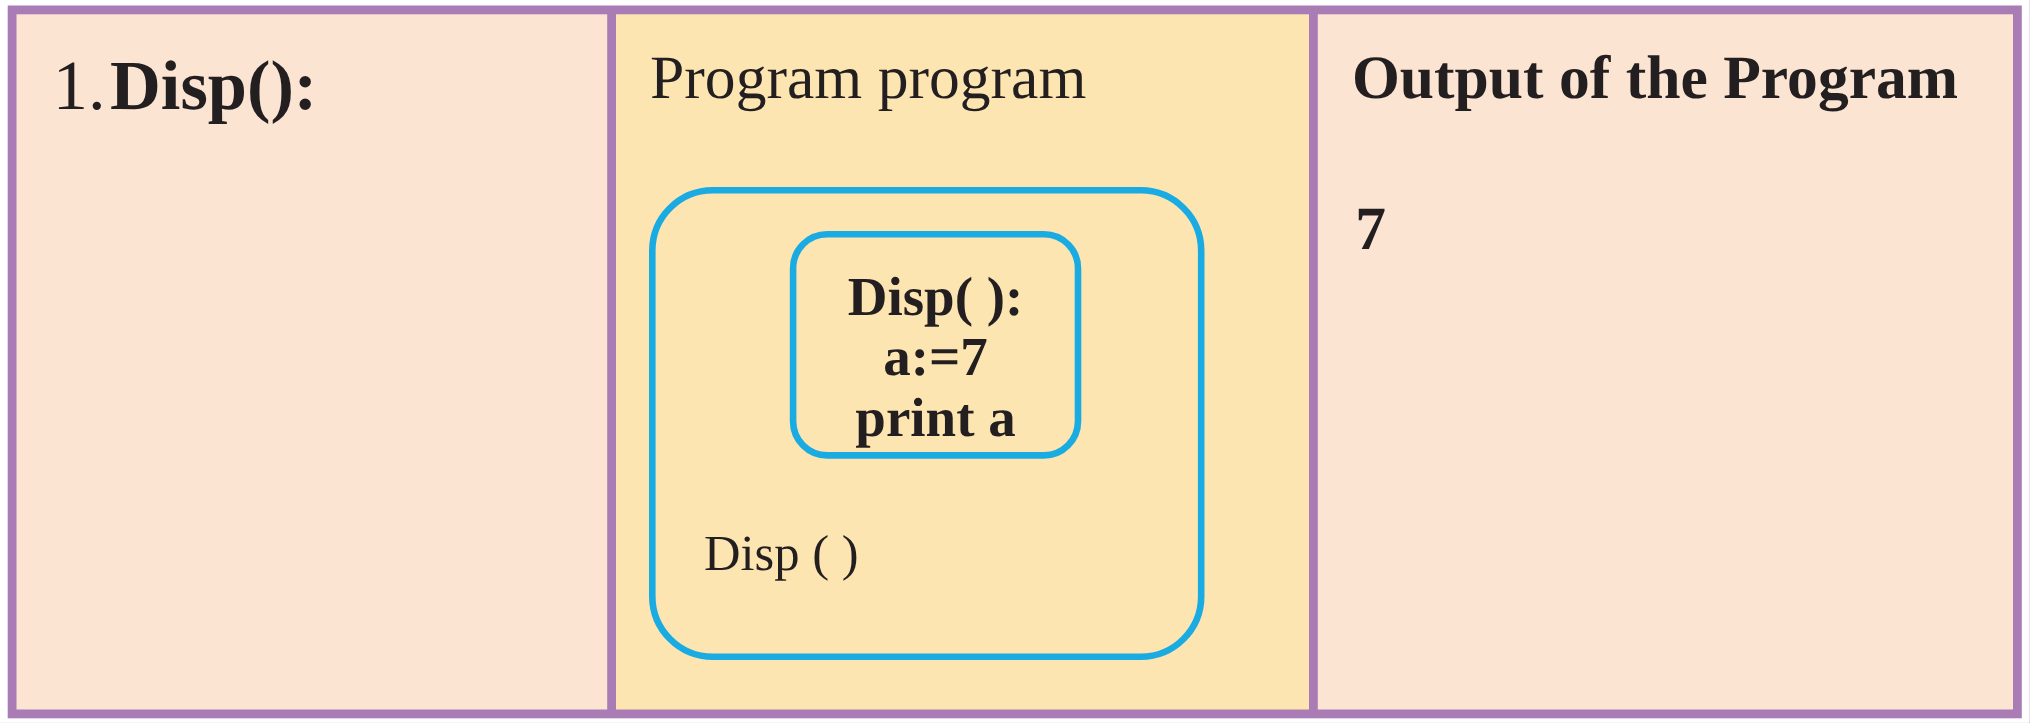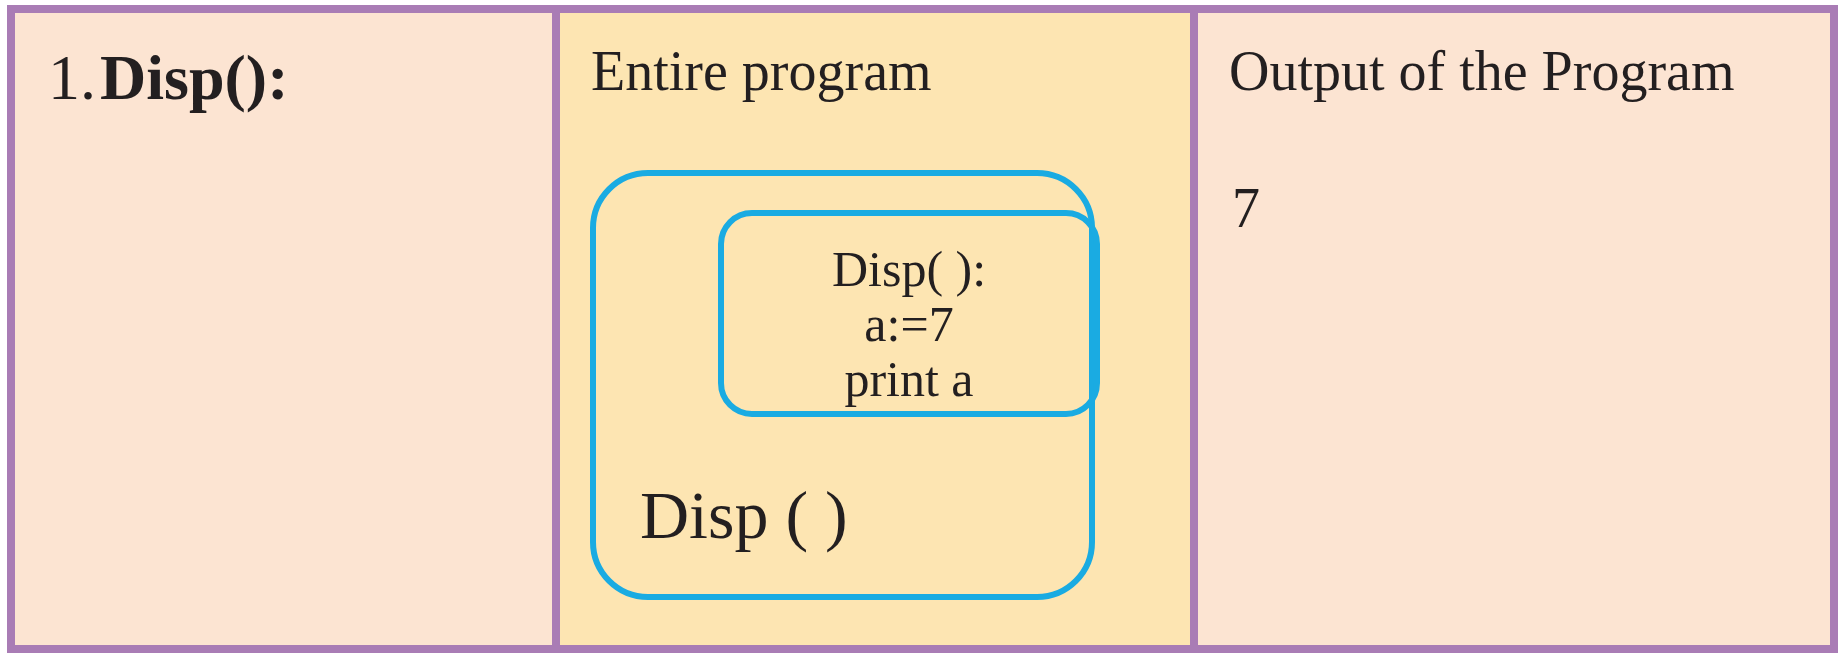--- a/index.html
+++ b/index.html
@@ -27,21 +27,21 @@
     background: var(--frame-purple);
     display: flex;
     padding: 8px;
     gap: 8px;
   }
   .panel { position: relative; height: 100%; }
   .panel.peach { background: var(--panel-peach); }
   .panel.yellow { background: var(--panel-yellow); }
   .panel-left   { width: 537px; flex: 0 0 537px; }
   .panel-middle { width: 630px; flex: 0 0 630px; }
-  .panel-right  { flex: 1 1 auto; }
+  .panel-right  { flex: 1 1 auto; font-weight: bold; }
 
   
   .code-line {
     position: absolute;
     left: 33px;
     font-size: 64px;
     line-height: 1.1;
     white-space: nowrap;
   }
   .code-line .num { display: inline-block; min-width: 52px; }
@@ -63,32 +63,33 @@
   .outer-box {
     position: absolute;
     left: 30px; top: 157px;
     width: 505px; height: 430px;
     border: 6px solid var(--box-cyan);
     border-radius: 58px;
   }
   .inner-box {
     position: absolute;
     left: 122px; top: 34px;
-    width: 382px; height: 207px;
+    width: 265px; height: 207px;
     border: 6px solid var(--box-cyan);
     border-radius: 34px;
     text-align: center;
     font-size: 50px;
     line-height: 55px;
     padding-top: 26px;
+    font-weight: bold;
   }
   .call-label {
     position: absolute;
     left: 44px; top: 302px;
-    font-size: 68px;
+    font-size: 46px;
     line-height: 1.1;
     white-space: nowrap;
   }
 
   
   .output-value {
     position: absolute;
     left: 34px; top: 165px;
     font-size: 56px;
     line-height: 1.1;
@@ -99,21 +100,21 @@
 
 <div class="frame">
 
   <section class="panel peach panel-left">
     <div class="code-line l1">
       <span class="num">1.</span><span class="txt bold">Disp():</span>
     </div>
   </section>
 
   <section class="panel yellow panel-middle">
-    <div class="panel-title">Entire program</div>
+    <div class="panel-title">Program program</div>
     <div class="outer-box">
       <div class="inner-box">
         <div>Disp( ):</div>
         <div>a:=7</div>
         <div>print a</div>
       </div>
       <div class="call-label">Disp ( )</div>
     </div>
   </section>
 

